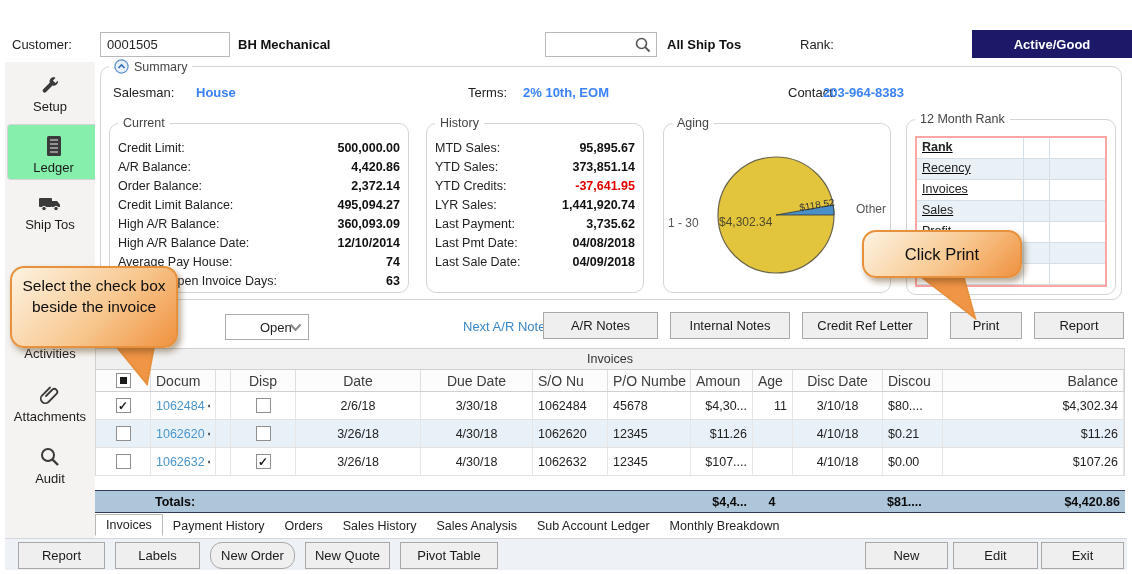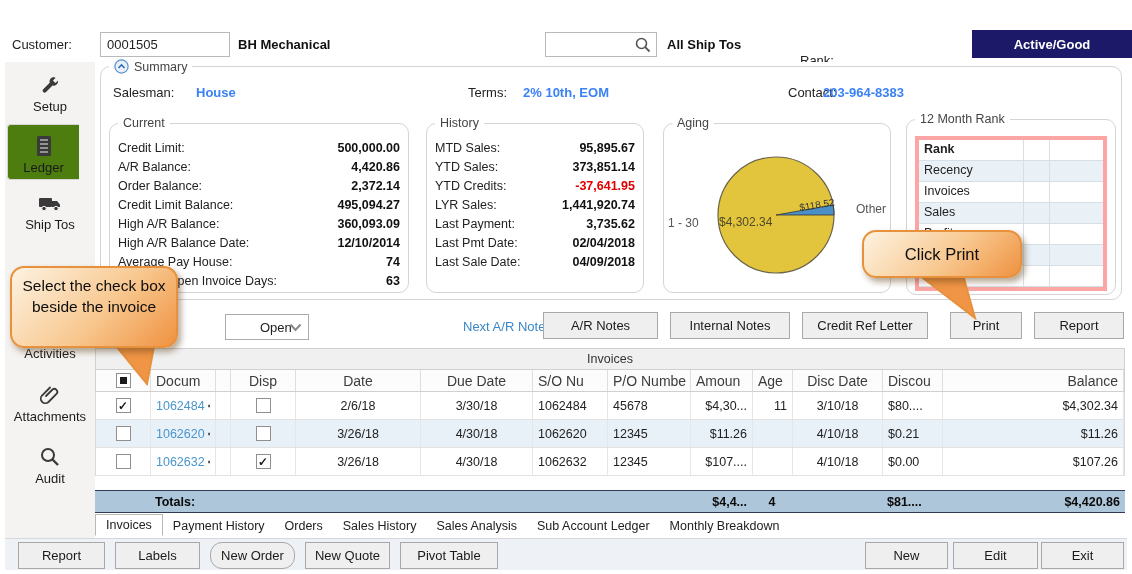--- a/index.html
+++ b/index.html
@@ -15,45 +15,45 @@
   .tab-close { margin-left:6px; width:22px; height:18px; border:1px solid #7a7a7a; background:#f0f0f0; display:flex; align-items:center; justify-content:center; font-weight:bold; font-size:11px; color:#222; border-radius:2px; }
 
   
   .custbar { position:absolute; left:5px; top:28px; right:5px; height:34px; background:#ffffff; }
   .custbar .lbl { position:absolute; font-size:13px; color:#222; top:9px; }
   .cust-input { position:absolute; left:95px; top:4px; width:130px; height:25px; border:1px solid #b9b9b9; font-size:13px; padding:0 6px; font-family:"Liberation Sans",sans-serif; color:#222; }
   .cust-name { position:absolute; left:233px; top:9px; font-size:13px; font-weight:bold; color:#111; }
   .search-box { position:absolute; left:540px; top:4px; width:112px; height:25px; border:1px solid #b9b9b9; background:#fff; }
   .search-box svg { position:absolute; right:4px; top:3px; }
   .shiptos { position:absolute; left:662px; top:9px; font-size:13px; font-weight:bold; color:#111; }
-  .rank-lbl { position:absolute; left:795px; top:25px; font-size:13px; color:#222; }
+  .rank-lbl { position:absolute; left:795px; top:9px; font-size:13px; color:#222; }
   .rank-badge { position:absolute; left:967px; top:2px; width:160px; height:28px; background:#1b1968; color:#fff; font-size:13px; font-weight:bold; display:flex; align-items:center; justify-content:center; }
 
   
   .sidebar { position:absolute; left:5px; top:62px; width:90px; height:508px; background:#f4f3f1; }
   .side-item { position:absolute; left:0; width:90px; text-align:center; font-size:13px; color:#1a1a1a; cursor:default; }
   .side-item .sicon { display:block; margin:0 auto 3px auto; }
-  .side-item.active { left:2px; width:72px; background:#4d7c0f; border:1px solid #d5d5d5; border-right:none; border-radius:4px 0 0 4px; padding-top:10px; }
+  .side-item.active { left:2px; width:92px; background:#86efac; border:1px solid #d5d5d5; border-right:none; border-radius:4px 0 0 4px; padding-top:10px; }
 
   
   .content { position:absolute; left:95px; top:62px; width:1032px; height:508px; background:#ffffff; }
 
   .group { position:absolute; border:1px solid #d4d4d4; border-radius:10px; }
   .group > .gtitle { position:absolute; top:-8px; left:8px; background:#ffffff; padding:0 5px; font-size:12.5px; color:#444; display:flex; align-items:center; gap:5px; }
 
   .summary-head { position:absolute; top:18px; left:12px; right:12px; font-size:13px; color:#222; }
   .summary-head b { color:#3b82f6; }
 
   .kv-row { display:flex; justify-content:space-between; font-size:12.5px; color:#222; height:19px; align-items:center; }
   .kv-row .v { font-weight:bold; color:#111; }
   .kv-row .v.neg { color:#e00000; }
 
   .aging-label { position:absolute; font-size:12px; color:#555; }
 
-  .rank-table { position:absolute; left:8px; right:8px; top:16px; border:4px solid #fca5a5; }
+  .rank-table { position:absolute; left:8px; right:8px; top:16px; border:2px solid #fca5a5;text-decoration:underline; }
   .rank-row { display:grid; grid-template-columns:57% 14% 29%; height:21px; font-size:12.5px; color:#222; border-bottom:1px solid #d5dfe7; }
   .rank-row:nth-child(even) { background:#e9f1f7; }
   .rank-row > span { border-right:1px solid #d5dfe7; padding:2px 5px; overflow:hidden; white-space:nowrap; }
   .rank-row > span:last-child { border-right:none; }
   .rank-row.hdr > span:first-child { font-weight:bold; }
 
   
   .dropdown { position:absolute; left:130px; top:252px; width:84px; height:26px; border:1px solid #ababab; background:#fff; font-size:13px; color:#222; }
   .dropdown .val { position:absolute; left:34px; top:5px; }
   .dropdown svg { position:absolute; right:6px; top:8px; }
@@ -234,21 +234,21 @@
         <div class="kv-row">
             <span>LYR Sales:</span>
             <span class="v">1,441,920.74</span>
           </div>
         <div class="kv-row">
             <span>Last Payment:</span>
             <span class="v">3,735.62</span>
           </div>
         <div class="kv-row">
             <span>Last Pmt Date:</span>
-            <span class="v">02/04/2018</span>
+            <span class="v">04/08/2018</span>
           </div>
         <div class="kv-row">
             <span>Last Sale Date:</span>
             <span class="v">04/09/2018</span>
           </div>
       </div>
 
       <div class="group" style="left:562px; top:56px; width:228px; height:170px;">
         <div class="gtitle">
             <span>Aging</span>

